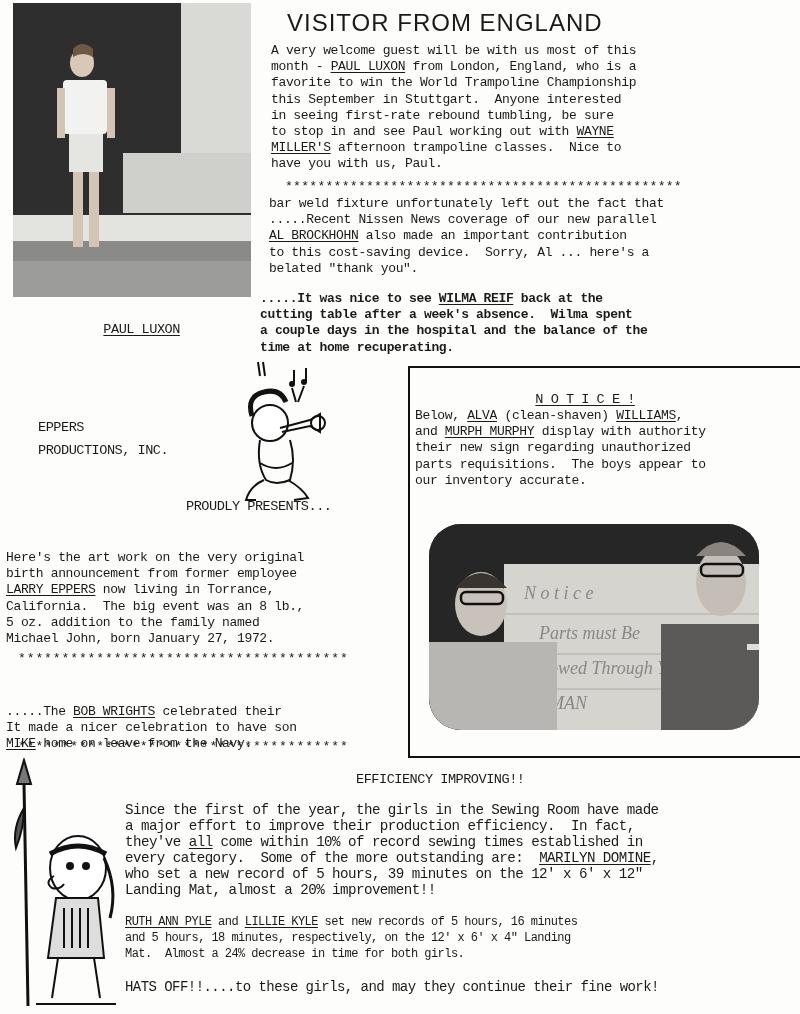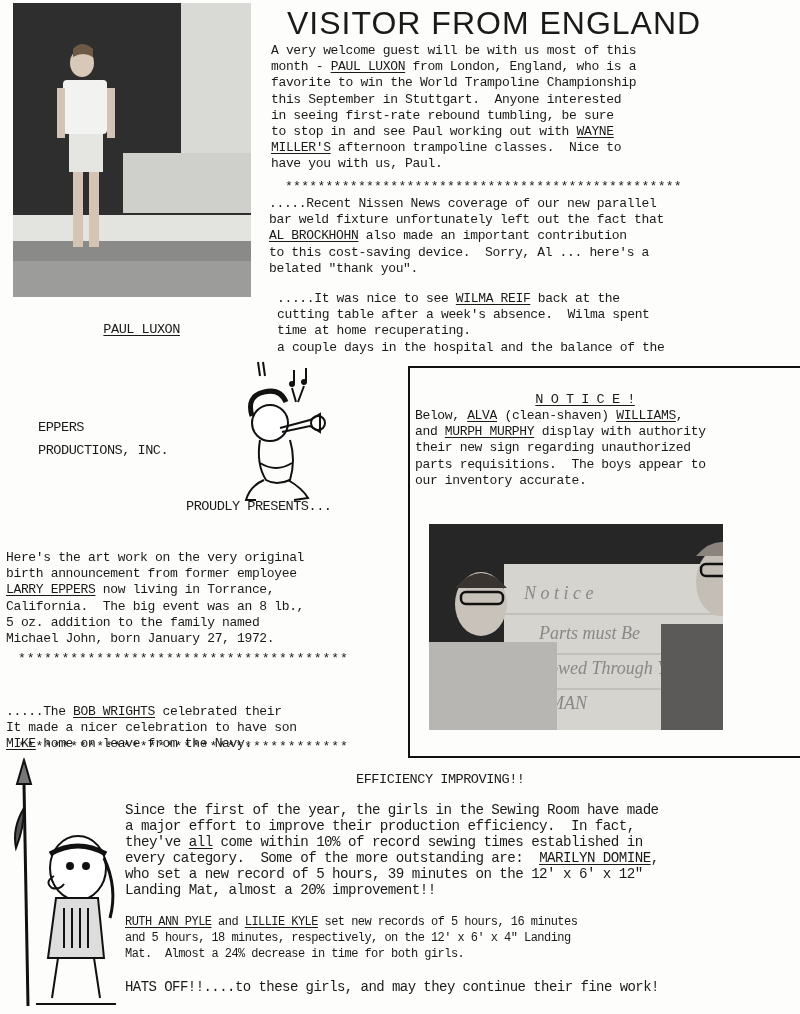--- a/index.html
+++ b/index.html
@@ -7,21 +7,21 @@
     width: 800px; height: 1014px; position: relative; overflow: hidden;
     background: #fdfdfb; color: #1a1a1a;
     font-family: "Liberation Mono", "DejaVu Sans Mono", monospace;
   }
   .abs { position: absolute; }
   .mono { font-family: "Liberation Mono", "DejaVu Sans Mono", monospace; font-size: 13px; line-height: 16.2px; white-space: pre; letter-spacing: -0.35px; }
   .mono-sm { font-family: "Liberation Mono", "DejaVu Sans Mono", monospace; font-size: 13.6px; line-height: 16px; white-space: pre; letter-spacing: -0.5px; }
   u { text-decoration: underline; text-underline-offset: 2px; }
   .title {
     font-family: "Liberation Sans", "DejaVu Sans", sans-serif;
-    font-size: 32px; letter-spacing: 1px; line-height: 40px; white-space: nowrap;
+    font-size: 24px; letter-spacing: 1px; line-height: 40px; white-space: nowrap;
   }
   .photo { background: #3a3a3a; overflow: hidden; }
   .notice-box { border: 2.5px solid #111; border-right: none; }
 </style>
 </head>
 <body>
 
 <div class="abs photo" style="left:13px;top:3px;width:238px;height:294px;">
   <svg width="238" height="294" viewBox="0 0 238 294">
     <rect width="238" height="294" fill="#2e2e2e"></rect>
@@ -43,23 +43,23 @@
 <div class="abs mono-sm" style="left:88px;top:306px;">
   <u>PAUL LUXON</u>
 </div>
 
 <div class="abs title" style="left:287px;top:3px;">VISITOR FROM ENGLAND</div>
 
 <div class="abs mono" style="left:271px;top:43px;"><div>A very welcome guest will be with us most of this</div><div>month - <u>PAUL LUXON</u> from London, England, who is a</div><div>favorite to win the World Trampoline Championship</div><div>this September in Stuttgart.  Anyone interested</div><div>in seeing first-rate rebound tumbling, be sure</div><div>to stop in and see Paul working out with <u>WAYNE</u></div><div><u>MILLER'S</u> afternoon trampoline classes.  Nice to</div><div>have you with us, Paul.</div></div>
 
 <div class="abs mono" style="left:285px;top:179px;font-size:13px;letter-spacing:0.3px;">*************************************************</div>
 
-<div class="abs mono" style="left:269px;top:196px;"><div>.....Recent Nissen News coverage of our new parallel</div><div>bar weld fixture unfortunately left out the fact that</div><div><u>AL BROCKHOHN</u> also made an important contribution</div><div>to this cost-saving device.  Sorry, Al ... here's a</div><div>belated "thank you".</div></div>
+<div class="abs mono" style="left:269px;top:196px;"><div>bar weld fixture unfortunately left out the fact that</div><div>.....Recent Nissen News coverage of our new parallel</div><div><u>AL BROCKHOHN</u> also made an important contribution</div><div>to this cost-saving device.  Sorry, Al ... here's a</div><div>belated "thank you".</div></div>
 
-<div class="abs mono" style="left:277px;top:291px;"><div>.....It was nice to see <u>WILMA REIF</u> back at the</div><div>cutting table after a week's absence.  Wilma spent</div><div>time at home recuperating.</div><div>a couple days in the hospital and the balance of the</div></div>
+<div class="abs mono" style="left:260px;top:291px;font-weight:bold;"><div>.....It was nice to see <u>WILMA REIF</u> back at the</div><div>cutting table after a week's absence.  Wilma spent</div><div>a couple days in the hospital and the balance of the</div><div>time at home recuperating.</div></div>
 
 <div class="abs mono-sm" style="left:38px;top:420px;">EPPERS</div>
 <div class="abs mono-sm" style="left:38px;top:443px;">PRODUCTIONS, INC.</div>
 
 <div class="abs" style="left:230px;top:358px;width:100px;height:150px;">
   <svg width="100" height="150" viewBox="0 0 100 150">
     <g stroke="#111" stroke-width="2" fill="none">
       <line x1="28" y1="4" x2="30" y2="18"></line>
         <line x1="33" y1="4" x2="35" y2="18"></line>
       <circle cx="40" cy="65" r="18" fill="#fff"></circle>
@@ -89,21 +89,21 @@
 <div class="abs mono" style="left:18px;top:739px;font-size:13px;letter-spacing:0.9px;">**************************************</div>
 
 <div class="abs notice-box" style="left:408px;top:366px;width:392px;height:388px;"></div>
 
 <div class="abs mono-sm" style="left:520px;top:376px;">
   <u>N O T I C E !</u>
 </div>
 
 <div class="abs mono" style="left:415px;top:408px;"><div>Below, <u>ALVA</u> (clean-shaven) <u>WILLIAMS</u>,</div><div>and <u>MURPH MURPHY</u> display with authority</div><div>their new sign regarding unauthorized</div><div>parts requisitions.  The boys appear to</div><div>our inventory accurate.</div></div>
 
-<div class="abs photo" style="left:429px;top:524px;width:294px;height:206px;">
+<div class="abs photo" style="left:429px;top:524px;width:330px;height:206px;border-radius:32px;">
   <svg width="354" height="206" viewBox="0 0 354 206">
     <rect width="354" height="206" fill="#262626"></rect>
     <rect x="75" y="40" width="270" height="166" fill="#d6d4cf"></rect>
     <g stroke="#bdbab4" stroke-width="1.5">
         <line x1="75" y1="90" x2="345" y2="90"></line>
         <line x1="75" y1="130" x2="345" y2="130"></line>
         <line x1="75" y1="165" x2="345" y2="165"></line>
       </g>
     <g fill="#888" font-family="Liberation Serif, serif" font-style="italic" font-size="18">
       <text x="95" y="75">N o t i c e</text>

